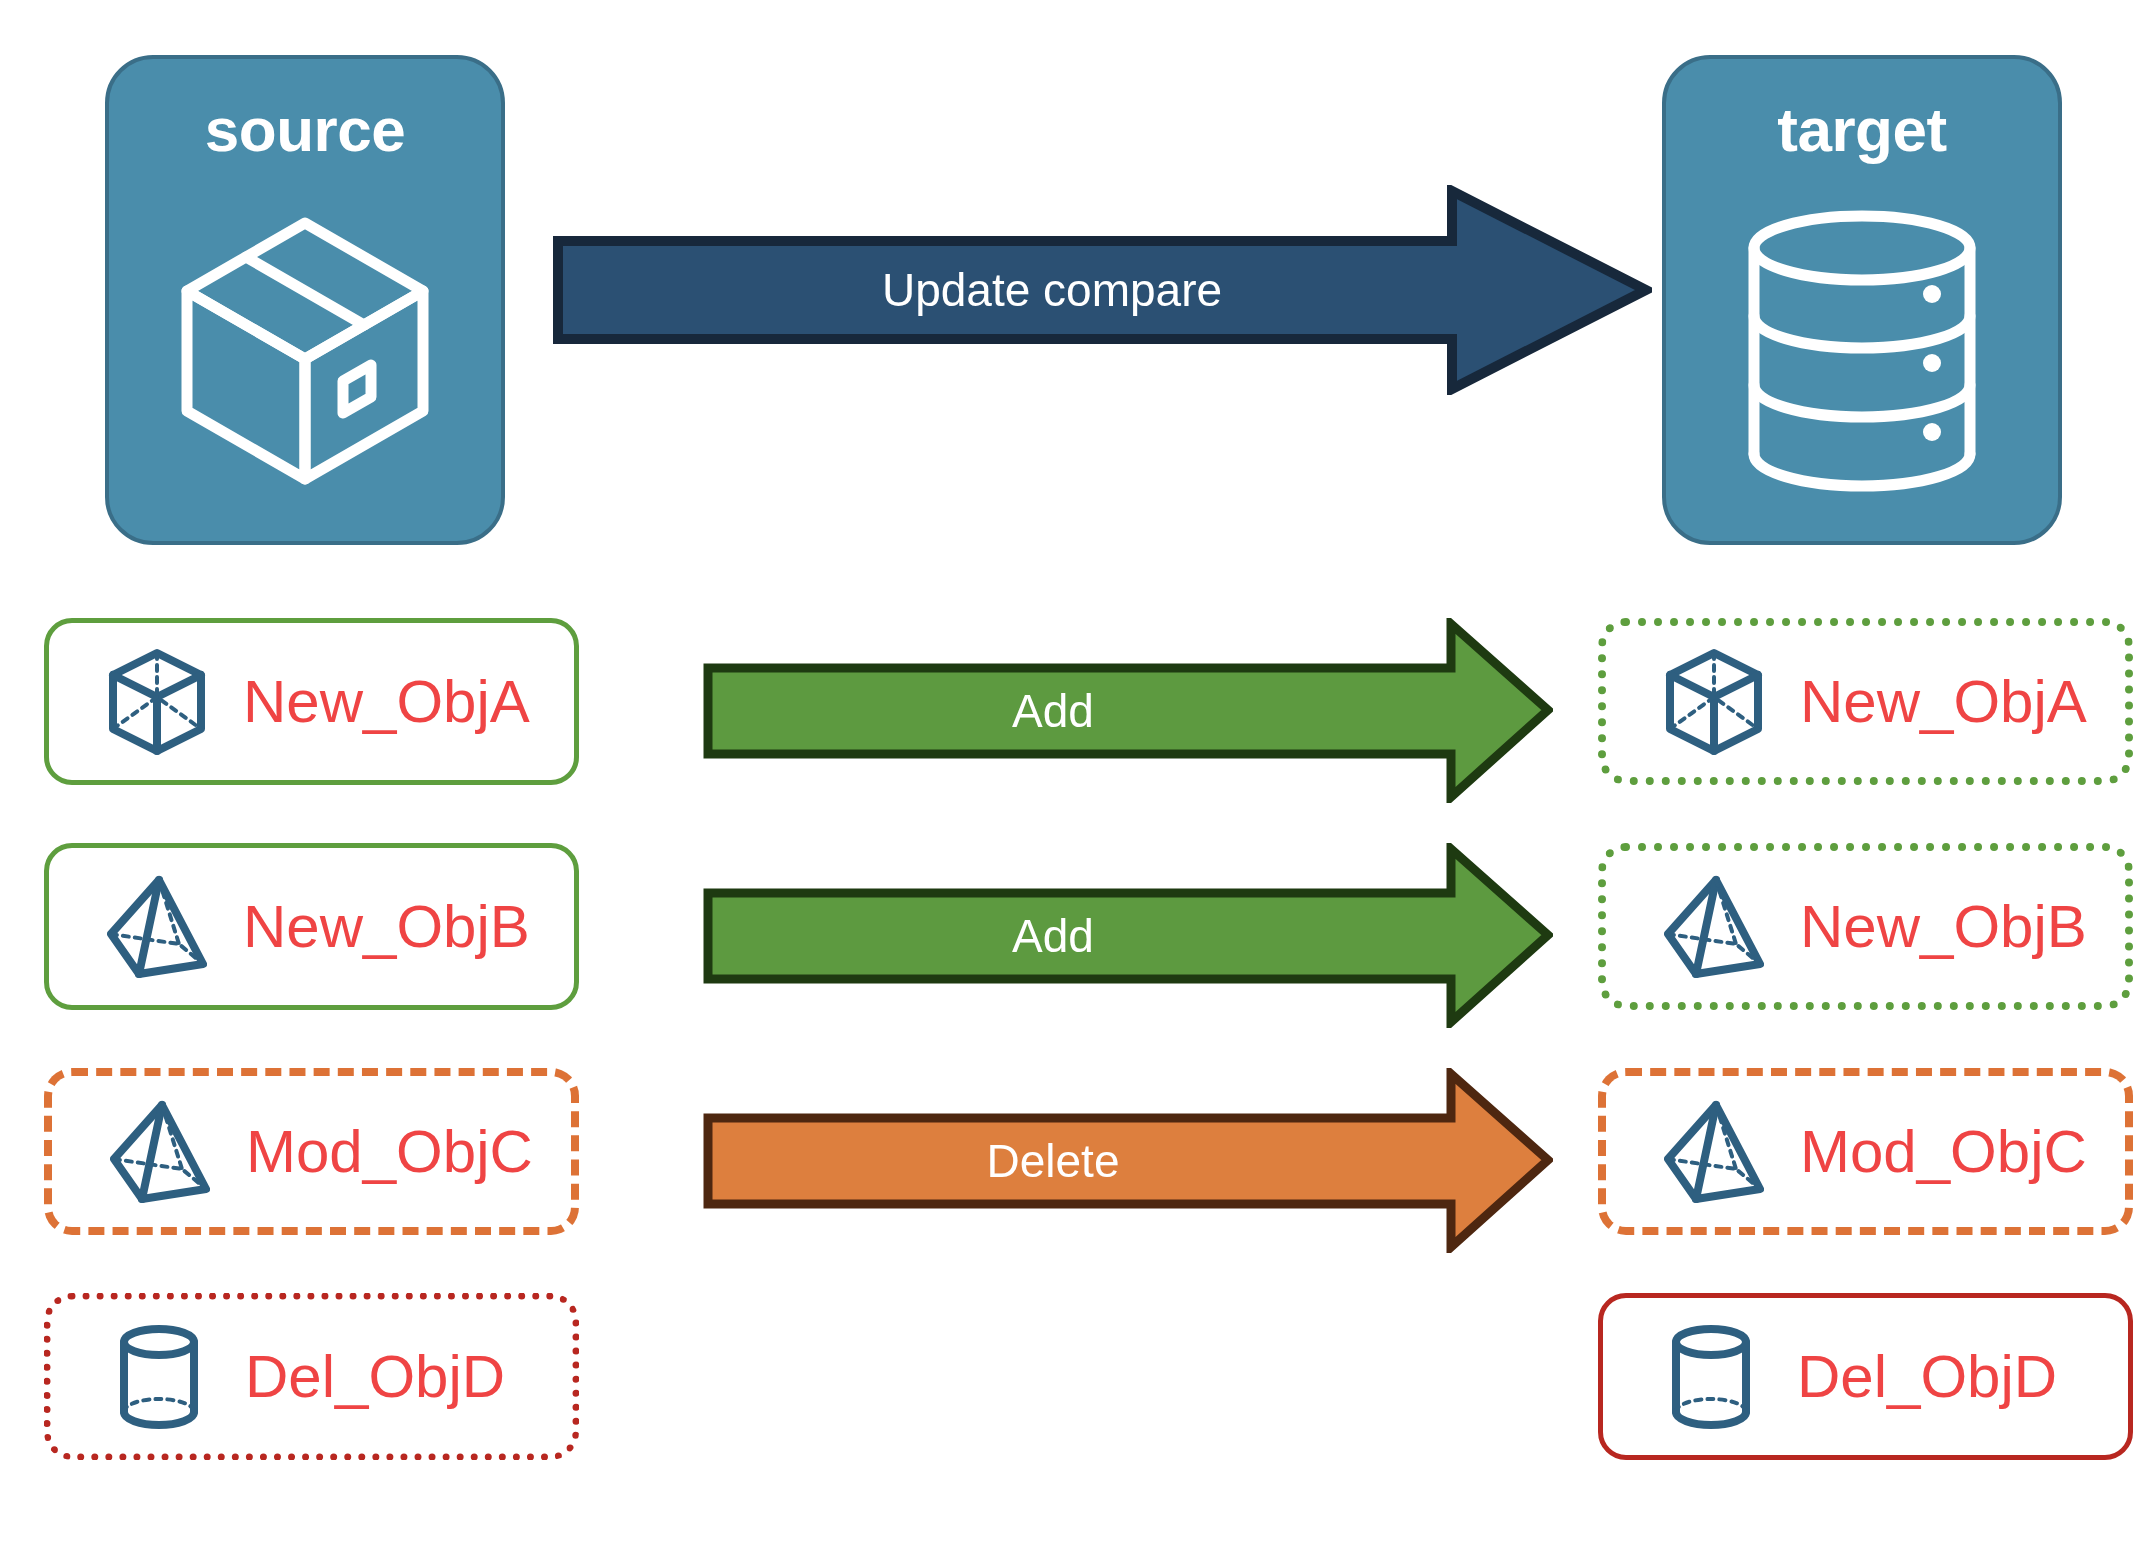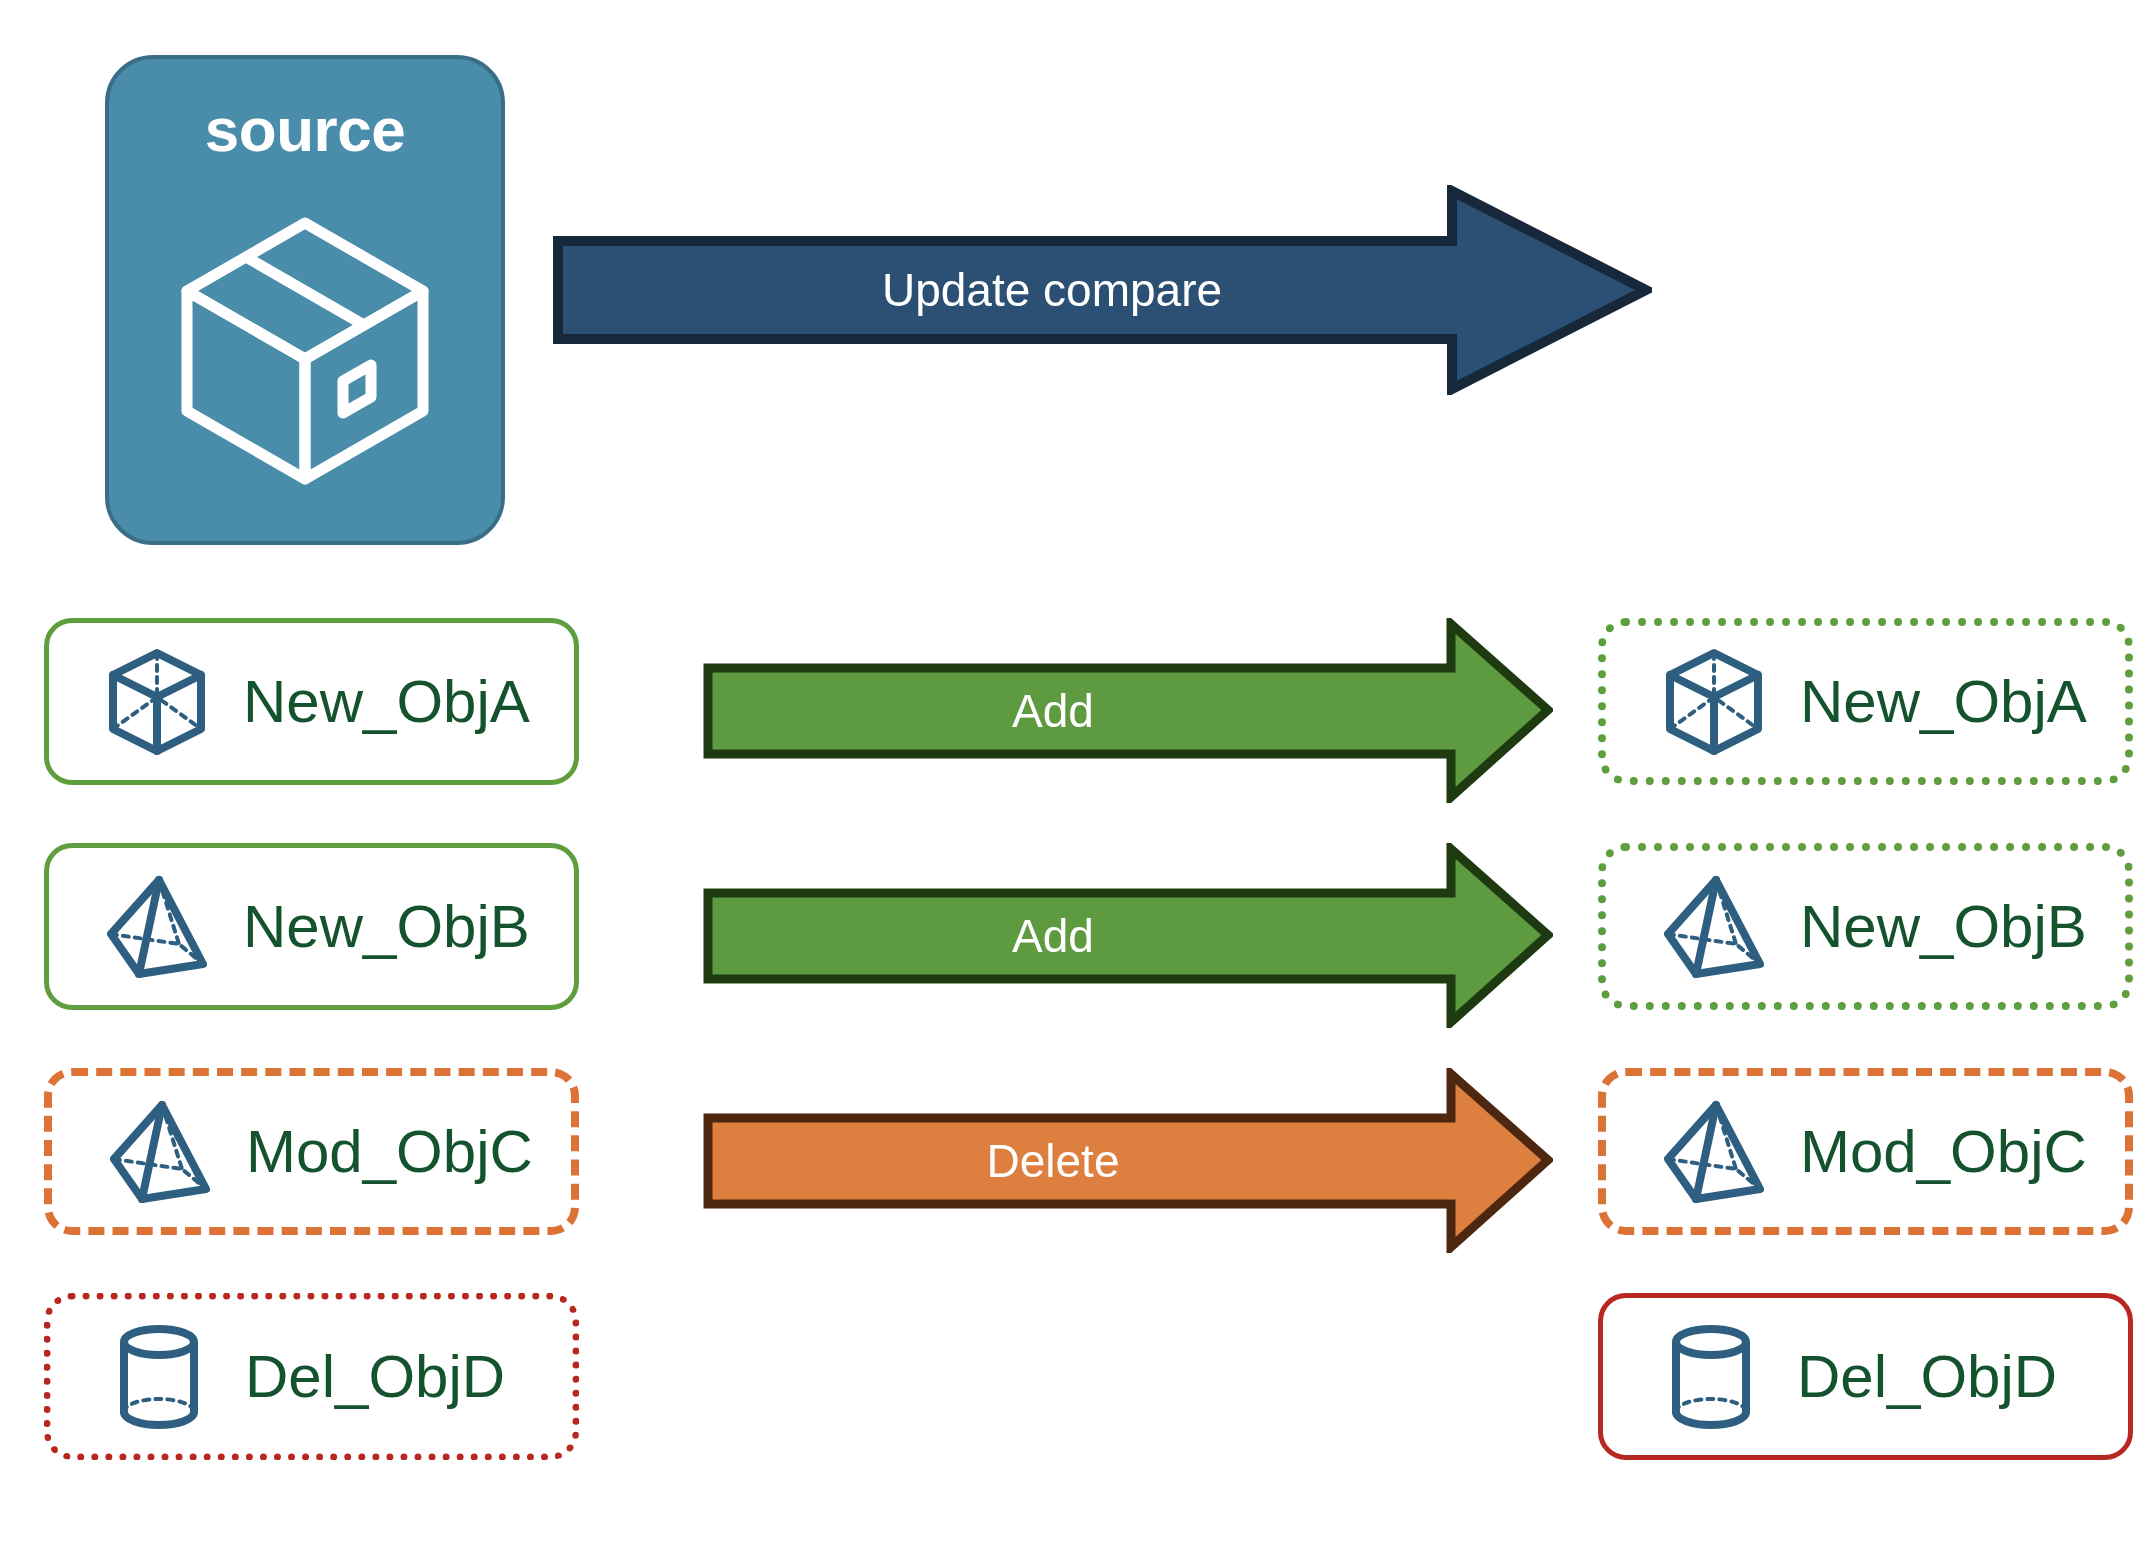--- a/index.html
+++ b/index.html
@@ -81,21 +81,21 @@
   .bd-dotted-fine{border:7px dotted;}
 
   .obj-icon{
     width:100px;height:110px;
     flex:0 0 100px;
     display:flex;align-items:center;justify-content:center;
   }
   .obj-label{
     margin-left:36px;
     font-size:60px;
-    color:#14532d;
+    color:#ef4444;
     white-space:nowrap;
     line-height:1;
   }
 
   
   .action-arrow{
     position:absolute;
     left:668px;top:0px;
     width:850px;height:185px;padding-left:35px;
   }
@@ -128,20 +128,36 @@
     </div>
   </div>
 
   <div id="schema-arrow">
     <svg width="1100" height="210" viewBox="0 0 1100 210">
       <path d="M6 56 L900 56 L900 6 L1094 105 L900 204 L900 154 L6 154 Z" fill="#2B5073" stroke="#17283B" stroke-width="10" stroke-linejoin="miter"></path>
     </svg>
     <div class="arrow-label">Update compare</div>
   </div>
 
+  <div class="endpoint" id="target-card">
+    <div class="ep-title">target</div>
+    <div class="ep-icon">
+      <svg width="240" height="290" viewBox="0 0 240 290" fill="none" stroke="#FFFFFF" stroke-width="11" stroke-linecap="round">
+        <ellipse cx="120" cy="42" rx="108" ry="32"></ellipse>
+        <path d="M12 42 L12 248"></path>
+        <path d="M228 42 L228 248"></path>
+        <path d="M12 110 a108 32 0 0 0 216 0"></path>
+        <path d="M12 179 a108 32 0 0 0 216 0"></path>
+        <path d="M12 248 a108 32 0 0 0 216 0"></path>
+        <circle cx="190" cy="88" r="9" fill="#FFFFFF" stroke="none"></circle>
+        <circle cx="190" cy="157" r="9" fill="#FFFFFF" stroke="none"></circle>
+        <circle cx="190" cy="226" r="9" fill="#FFFFFF" stroke="none"></circle>
+      </svg>
+    </div>
+  </div>
 
   <div class="row" id="row-0">
 
     <div class="obj-card left bd-solid" style="border-color:#5E9E3E;">
       <div class="obj-icon">
         <svg width="100" height="110" viewBox="0 0 100 110" fill="none" stroke="#2E5F80" stroke-width="8" stroke-linejoin="round" stroke-linecap="round">
           <path d="M50 6 L94 28 L94 82 L50 104 L6 82 L6 28 Z"></path>
           <path d="M6 28 L50 50 L94 28"></path>
           <path d="M50 50 L50 104"></path>
           <g stroke-width="4" stroke-dasharray="6 6">

